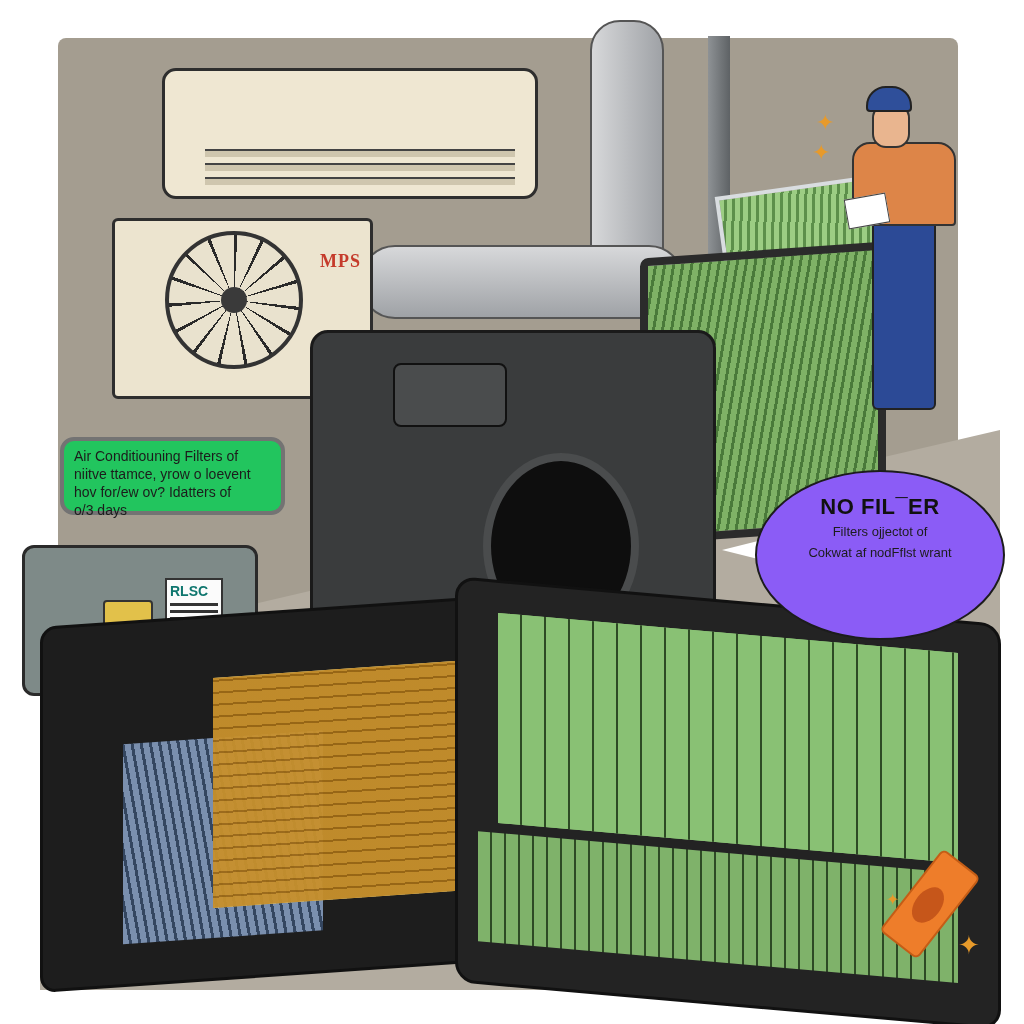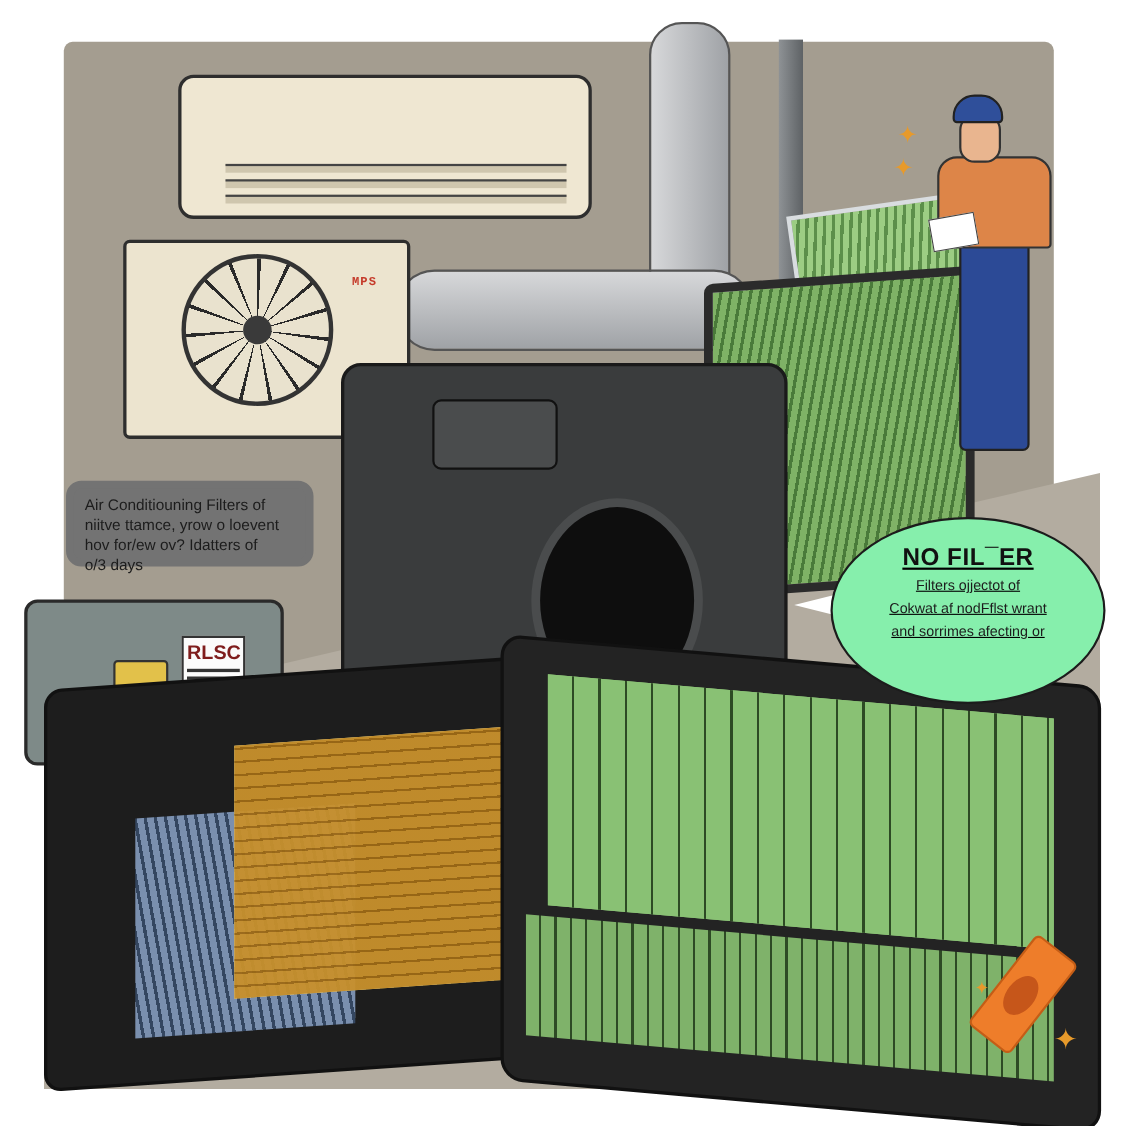--- a/index.html
+++ b/index.html
@@ -5,52 +5,52 @@
   html,body{margin:0;padding:0;background:#ffffff;}
   body{width:1024px;height:1024px;position:relative;overflow:hidden;font-family:"Liberation Sans",sans-serif;}
   .abs{position:absolute;}
   .wall{left:58px;top:38px;width:900px;height:650px;background:#a49d90;border-radius:8px;}
   .floor{left:40px;top:430px;width:960px;height:560px;background:#b3aca0;clip-path:polygon(0 40%,100% 0,100% 100%,0 100%);}
   .ac-indoor{left:162px;top:68px;width:370px;height:125px;background:#efe7d2;border:3px solid #2e2e2e;border-radius:14px;}
   .ac-indoor .vent{position:absolute;left:40px;right:20px;height:6px;background:#cfc6ae;border-top:2px solid #444;}
   .ac-outdoor{left:112px;top:218px;width:255px;height:175px;background:#ece4cf;border:3px solid #2e2e2e;border-radius:6px;}
   .fan{position:absolute;left:50px;top:10px;width:130px;height:130px;border-radius:50%;background:repeating-conic-gradient(#2a2a2a 0 3deg,#e9e2ce 3deg 24deg);border:4px solid #333;}
   .fan:after{content:"";position:absolute;left:52px;top:52px;width:26px;height:26px;border-radius:50%;background:#3a3a3a;}
-  .brand{position:absolute;left:205px;top:30px;color:#c53b2b;font-size:11px;font-weight:bold;font-family:Liberation Mono, monospace;letter-spacing:1px;}
+  .brand{position:absolute;left:205px;top:30px;color:#c53b2b;font-size:18px;font-weight:bold;font-family:Liberation Serif, serif;letter-spacing:1px;}
   .duct{left:360px;top:245px;width:320px;height:70px;background:linear-gradient(#d7d8da,#9fa2a6);border:2px solid #555;border-radius:35px;}
   .duct-up{left:590px;top:20px;width:70px;height:260px;background:linear-gradient(90deg,#d7d8da,#9fa2a6);border:2px solid #555;border-radius:30px;}
   .pipe{left:708px;top:36px;width:22px;height:280px;background:linear-gradient(90deg,#8e9295,#5e6265);}
   .box{left:310px;top:330px;width:400px;height:340px;background:#3a3c3d;border:3px solid #1a1a1a;border-radius:18px;}
   .box .hole{position:absolute;left:170px;top:120px;width:140px;height:170px;border-radius:50%;background:#0e0e0e;border:8px solid #4a4c4d;}
   .box .top-lid{position:absolute;left:80px;top:30px;width:110px;height:60px;background:#4a4c4d;border:2px solid #111;border-radius:8px;}
   .green-panel{left:640px;top:250px;width:230px;height:270px;background:repeating-linear-gradient(100deg,#7fb266 0 6px,#4a7a3a 6px 9px);border:8px solid #2b2b2b;border-radius:8px;transform:skewY(-4deg);}
   .green-panel2{left:720px;top:185px;width:160px;height:80px;background:repeating-linear-gradient(100deg,#9ccd83 0 5px,#5c8f4a 5px 8px);border:4px solid #d9dde0;transform:rotate(-8deg);}
   .worker{left:852px;top:86px;width:100px;height:345px;}
   .worker .cap{position:absolute;left:14px;top:0;width:42px;height:22px;background:#2f4f9a;border-radius:20px 20px 4px 4px;border:2px solid #222;}
   .worker .head{position:absolute;left:20px;top:18px;width:34px;height:40px;background:#e9b58f;border-radius:14px;border:2px solid #333;}
   .worker .shirt{position:absolute;left:0;top:56px;width:100px;height:80px;background:#dd8548;border:2px solid #333;border-radius:18px 18px 4px 4px;}
   .worker .overall{position:absolute;left:20px;top:70px;width:60px;height:250px;background:#2c4a96;border:2px solid #222;border-radius:6px;}
   .worker .paper{position:absolute;left:-6px;top:110px;width:40px;height:28px;background:#ffffff;border:1px solid #444;transform:rotate(-10deg);}
   .spark{color:#e79a2b;font-size:22px;line-height:1;}
   .gray-box{left:22px;top:545px;width:230px;height:145px;background:#7e8a88;border:3px solid #2a2a2a;border-radius:12px;}
   .warn-label{position:absolute;left:78px;top:52px;width:46px;height:44px;background:#e2c14a;border:2px solid #333;border-radius:4px;}
   .info-label{position:absolute;left:140px;top:30px;width:58px;height:72px;background:#fbfbfb;border:2px solid #333;padding:3px;box-sizing:border-box;}
-  .info-label .t{font-weight:bold;font-size:18px;color:#7f1d1d;}
+  .info-label .t{font-weight:bold;font-size:14px;color:#0f766e;}
   .info-label .l{height:3px;background:#333;margin-top:4px;}
   .filter-left{left:40px;top:610px;width:480px;height:360px;background:#1d1d1d;border:3px solid #111;border-radius:16px;transform:skewY(-4deg);}
   .filter-left .blue{position:absolute;left:80px;top:120px;width:200px;height:200px;background:repeating-linear-gradient(80deg,#7a8fae 0 6px,#344660 6px 9px);}
   .filter-left .yellow{position:absolute;left:170px;top:60px;width:270px;height:230px;background:repeating-linear-gradient(0deg,#e2c06a 0 10px,#b28d34 10px 12px),#e2c06a;opacity:.95;background-blend-mode:multiply;}
   .filter-right{left:455px;top:600px;width:540px;height:400px;background:#232323;border:3px solid #111;border-radius:20px;transform:skewY(5deg);}
   .filter-right .grid{position:absolute;left:40px;top:30px;width:460px;height:210px;background:repeating-linear-gradient(90deg,#89c174 0 22px,#2d4a24 22px 24px),#89c174;}
   .filter-right .grid-front{position:absolute;left:20px;top:250px;width:480px;height:110px;background:repeating-linear-gradient(90deg,#7fb26a 0 12px,#2e4a25 12px 14px);}
   .crayon{left:878px;top:880px;width:100px;height:44px;background:#ee7d2a;border:2px solid #c45d16;border-radius:6px;transform:rotate(-52deg);}
   .crayon:after{content:"";position:absolute;left:28px;top:8px;width:40px;height:26px;border-radius:50%;background:#c6561a;}
-  .bubble-left{left:60px;top:437px;width:225px;height:78px;background:#737373;border:7px solid #737373;border-radius:14px;padding:6px 10px;box-sizing:border-box;}
+  .bubble-left{left:60px;top:437px;width:225px;height:78px;background:#22c55e;border:4px solid #737373;border-radius:14px;padding:6px 10px;box-sizing:border-box;}
   .bubble-left .txt{font-size:14px;line-height:18px;color:#1c1c1c;}
-  .bubble-right{left:755px;top:470px;width:250px;height:170px;background:#86efac;border:2px solid #1c1c1c;border-radius:50%;text-align:center;box-sizing:border-box;padding-top:22px;text-decoration:underline;}
+  .bubble-right{left:755px;top:470px;width:250px;height:170px;background:#8b5cf6;border:2px solid #1c1c1c;border-radius:50%;text-align:center;box-sizing:border-box;padding-top:22px;}
   .bubble-right .h{font-size:22px;font-weight:bold;color:#111;letter-spacing:0.5px;}
   .bubble-right .b{font-size:13px;line-height:19px;color:#1c1c1c;margin-top:2px;}
   .tail{left:722px;top:540px;width:0;height:0;border-top:10px solid transparent;border-bottom:10px solid transparent;border-right:40px solid #ffffff;}
 </style>
 </head>
 <body>
 
 <div class="abs wall"></div>
 <div class="abs floor"></div>
 
@@ -118,14 +118,13 @@
   <div class="txt">niitve ttamce, yrow o loevent</div>
   <div class="txt">hov for/ew ov? Idatters of</div>
   <div class="txt">o/3 days</div>
 </div>
 
 <div class="abs tail"></div>
 <div class="abs bubble-right">
   <div class="h">NO FIL¯ER</div>
   <div class="b">Filters ojjectot of</div>
   <div class="b">Cokwat af nodFflst wrant</div>
-  <div class="b">and sorrimes afecting or</div>
 </div>
 
 </body></html>

